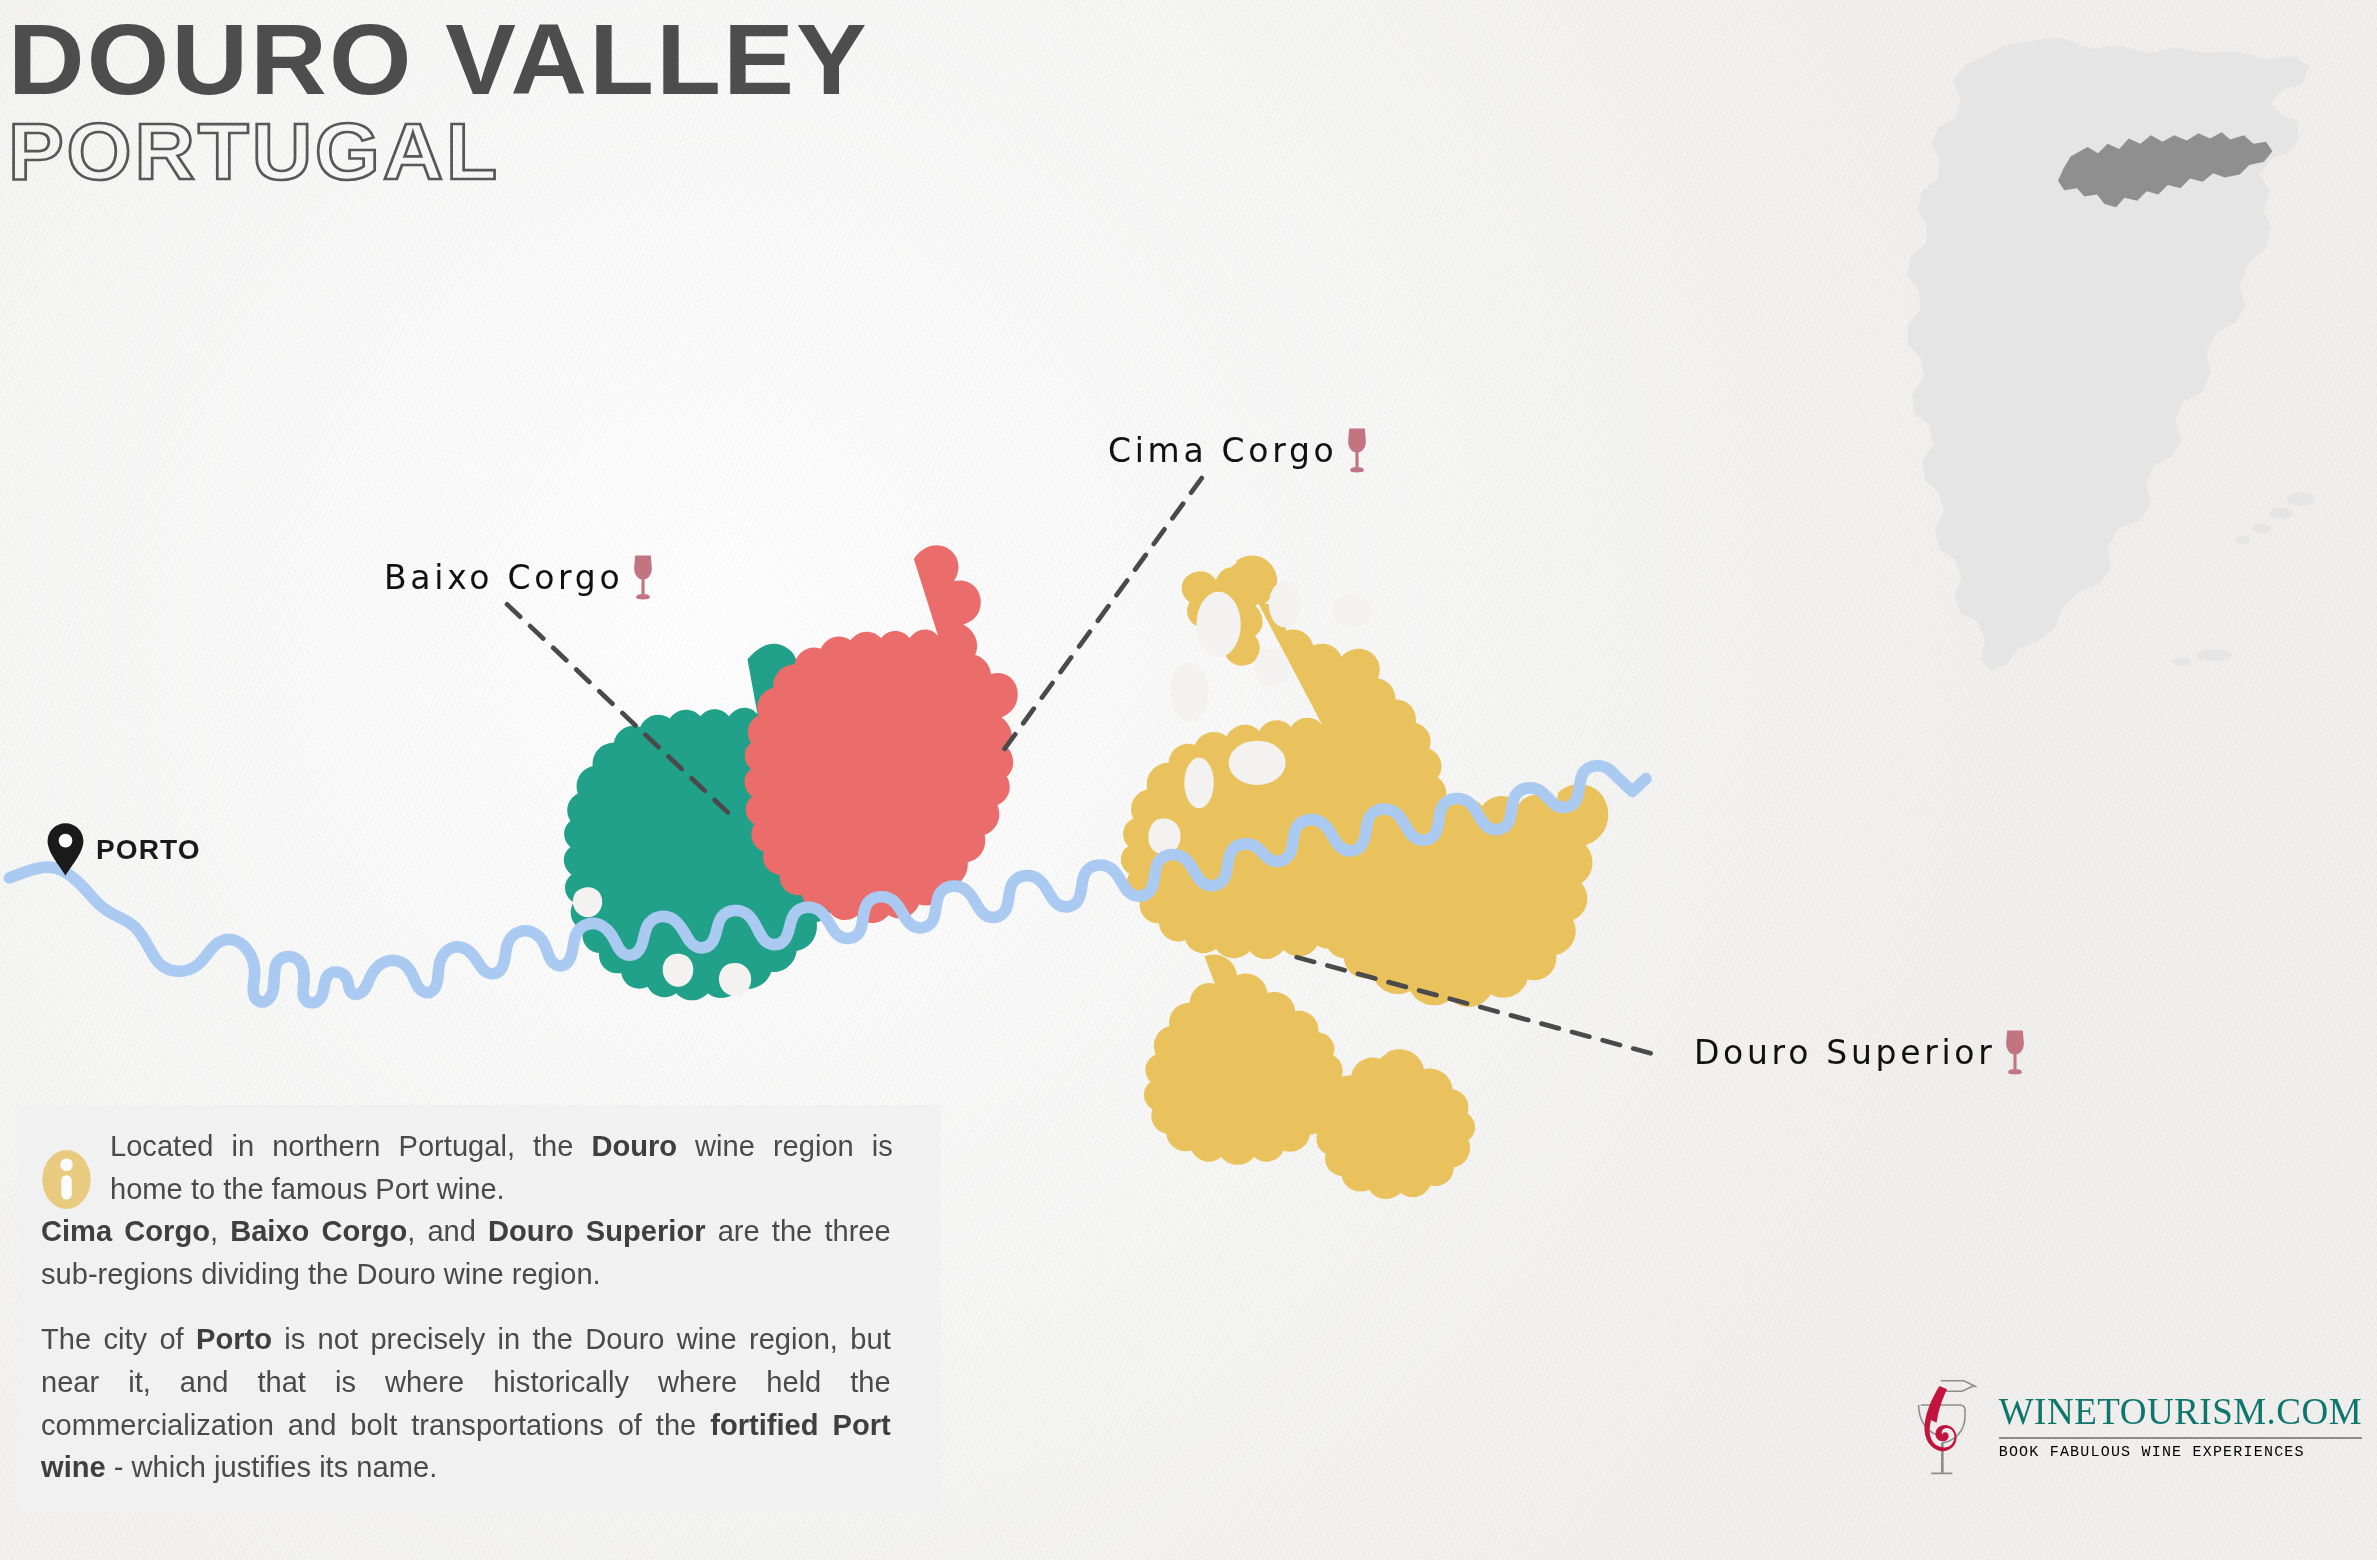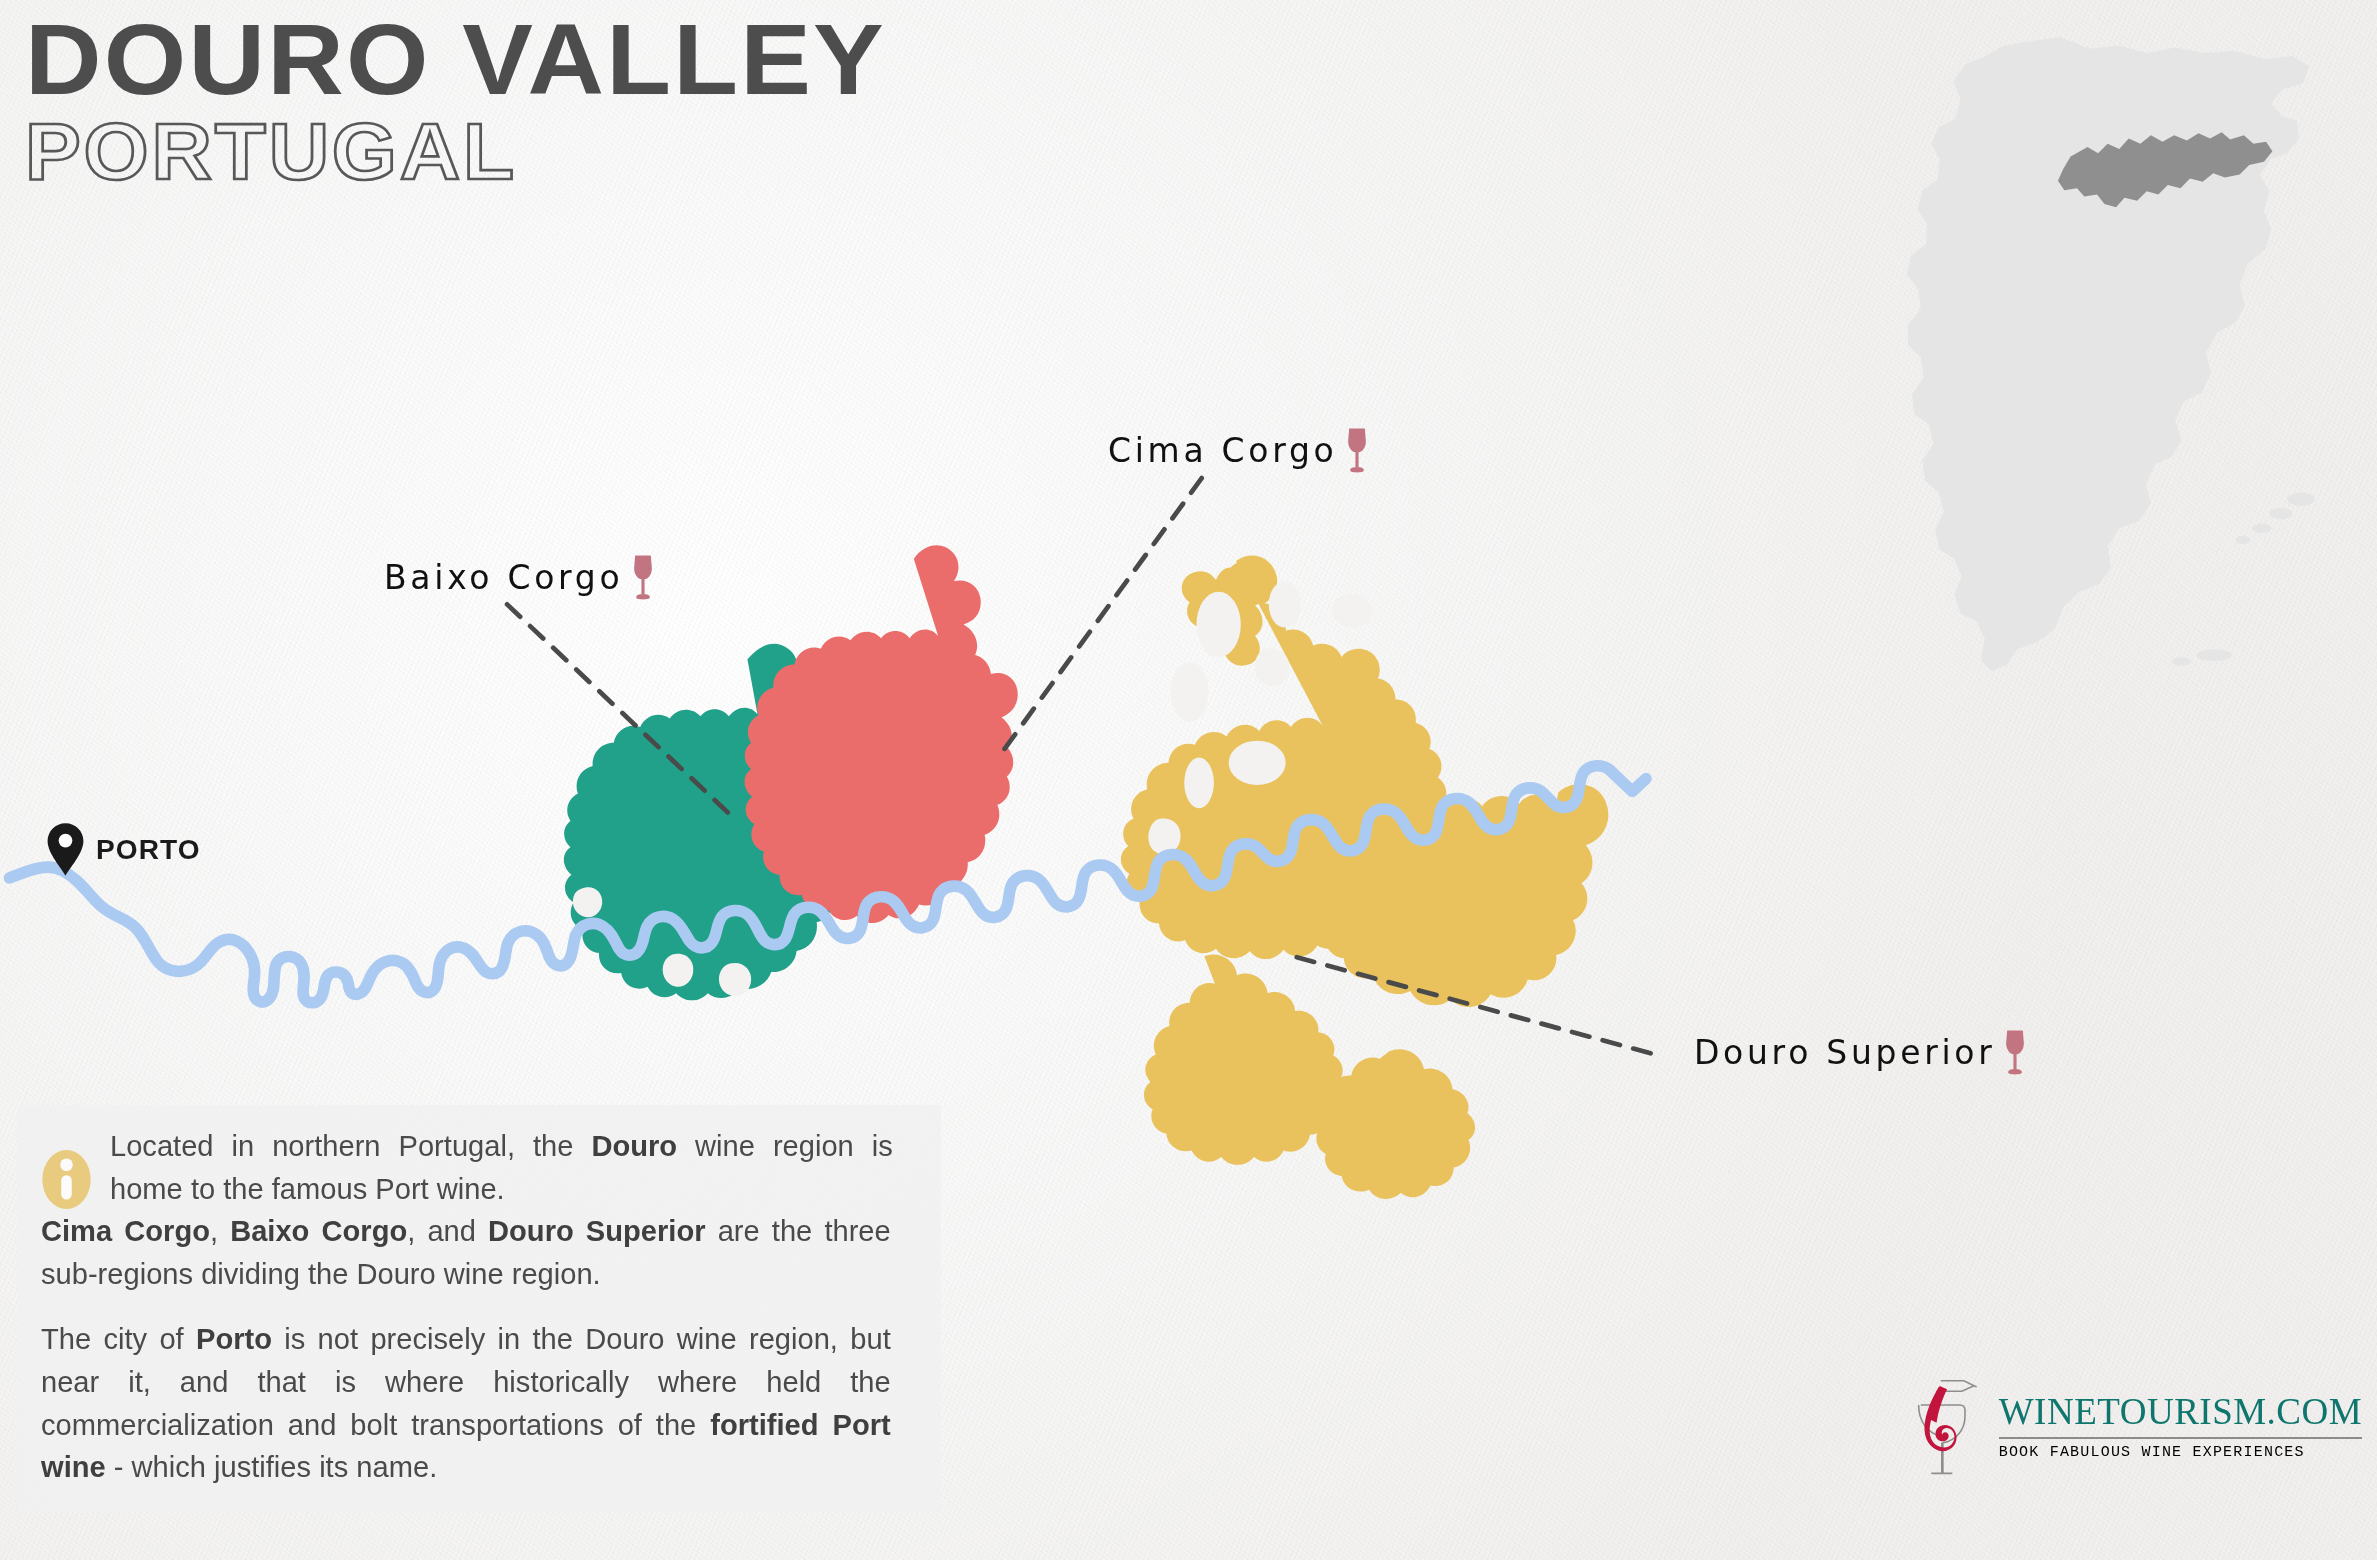--- a/index.html
+++ b/index.html
@@ -18,21 +18,21 @@
       repeating-linear-gradient(37deg, rgba(0,0,0,0.016) 0 1.1px, rgba(255,255,255,0) 1.1px 3.7px),
       repeating-linear-gradient(113deg, rgba(0,0,0,0.014) 0 1.1px, rgba(255,255,255,0) 1.1px 4.8px),
       repeating-linear-gradient(82deg, rgba(0,0,0,0.010) 0 0.5px, rgba(255,255,255,0) 0.5px 2.6px),
       radial-gradient(circle at 30% 40%, #ffffff 0%, #f1f0ef 70%);
     pointer-events:none;
   }
 
   #stage{position:absolute;inset:0;}
 
   
-  #title-block{position:absolute;left:25px;top:10.6px;}
+  #title-block{position:absolute;left:8px;top:10.6px;}
   .title-line1{
     font-family:"Liberation Sans", sans-serif;
     font-weight:bold;
     font-size:100px;
     line-height:0.96;
     letter-spacing:2.1px;
     color:#4d4d4d;
     transform:scaleX(1.06);
     transform-origin:left center;
     white-space:nowrap;

